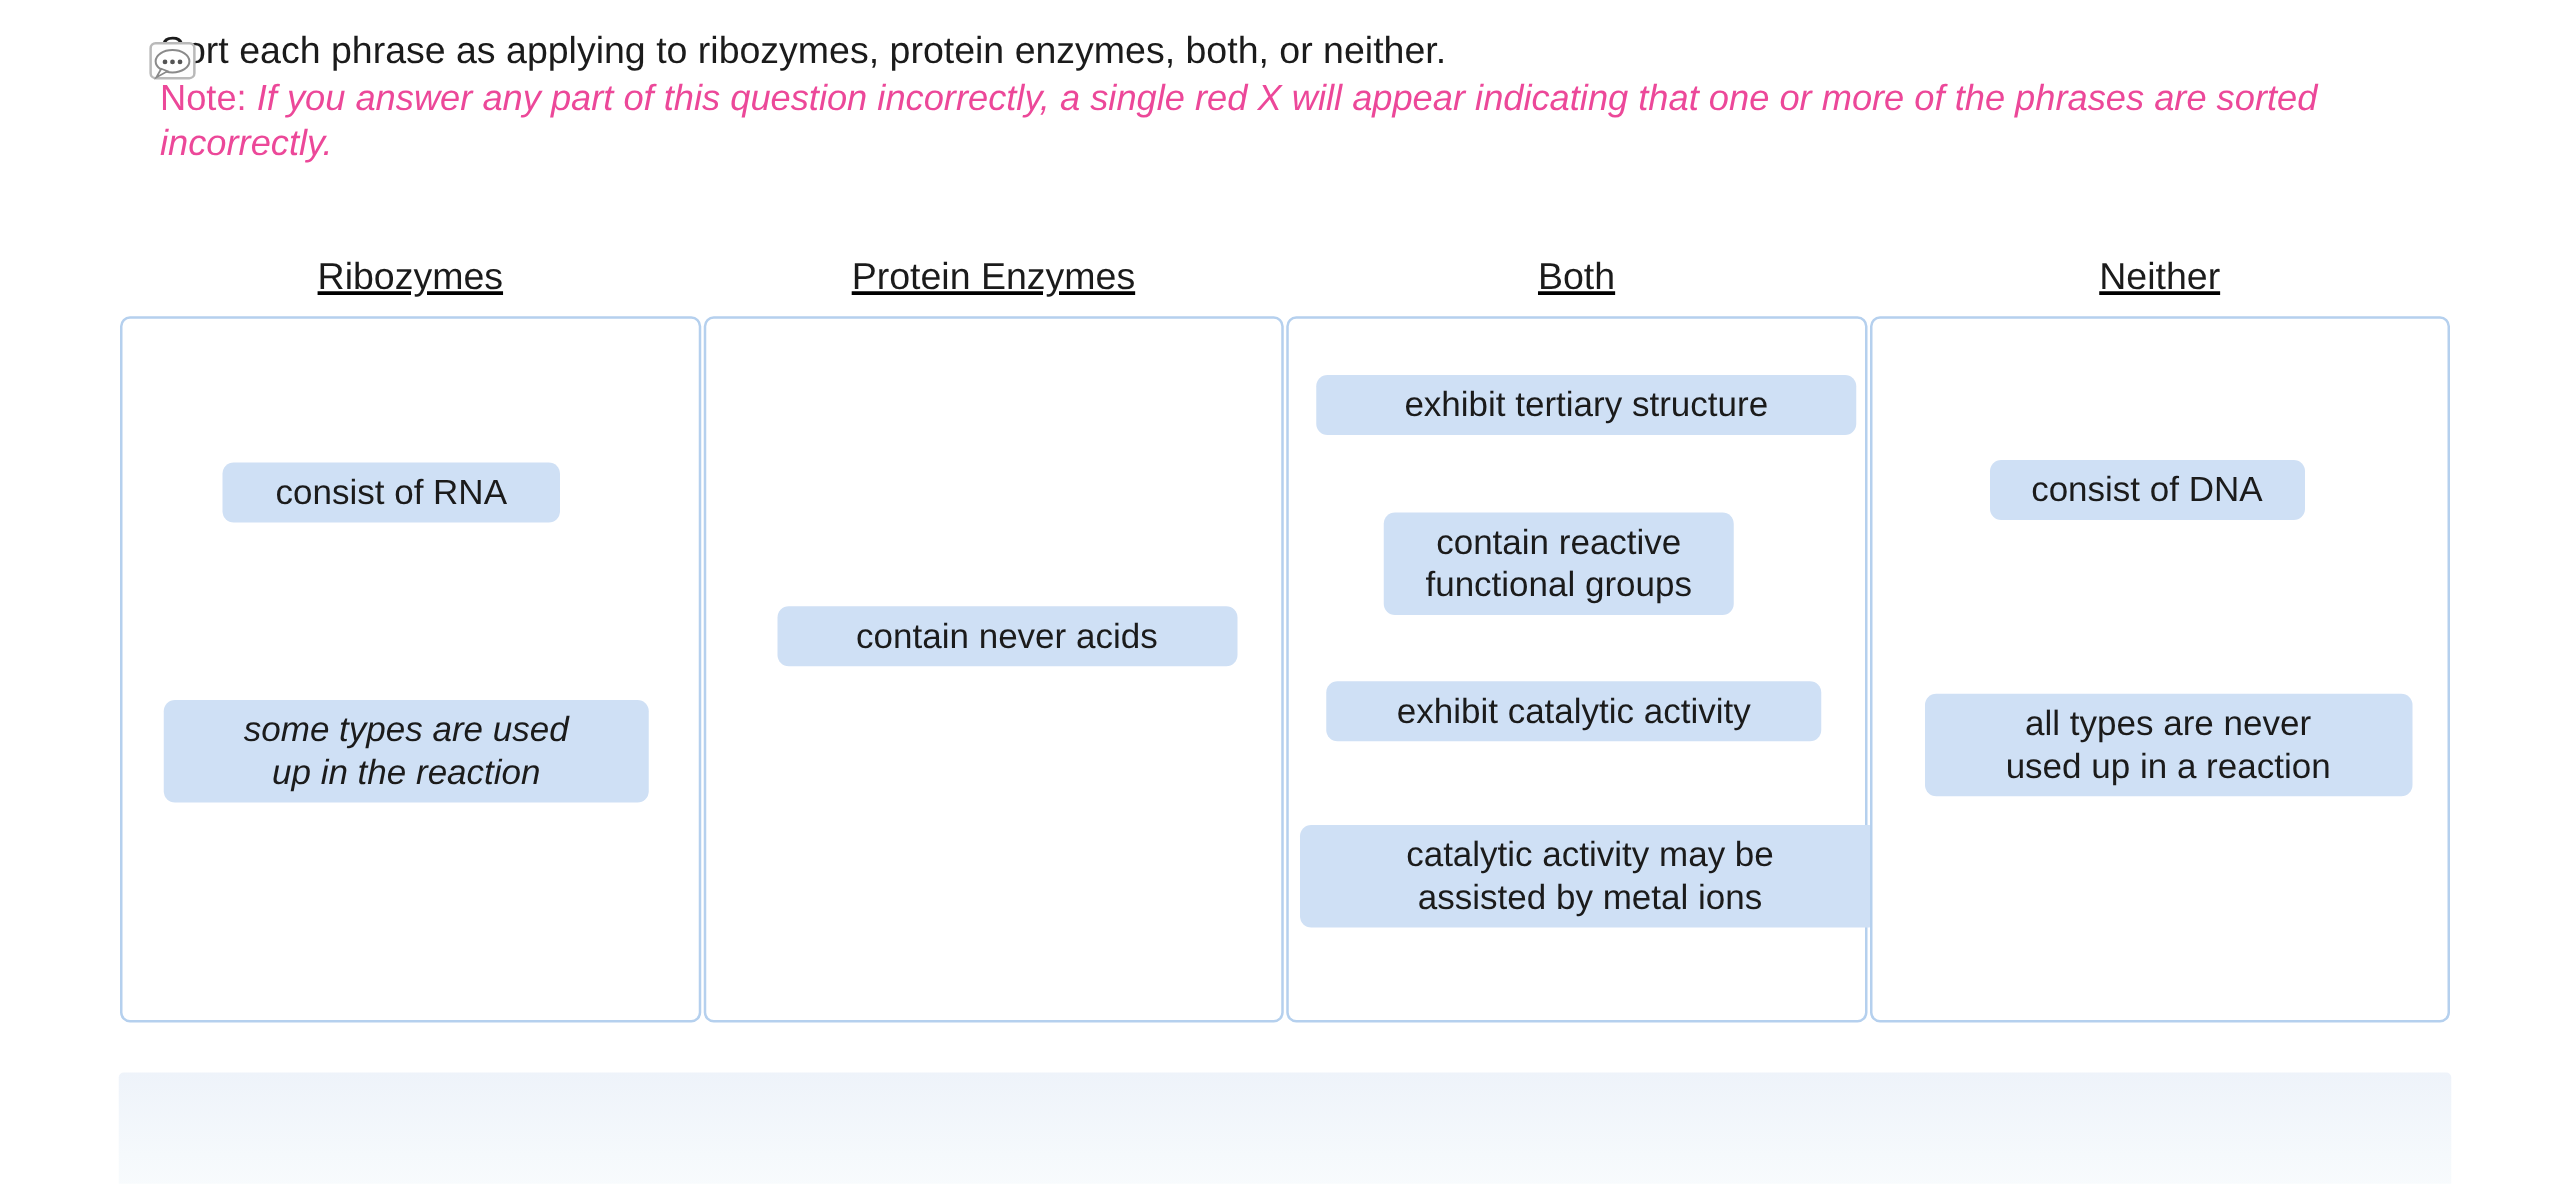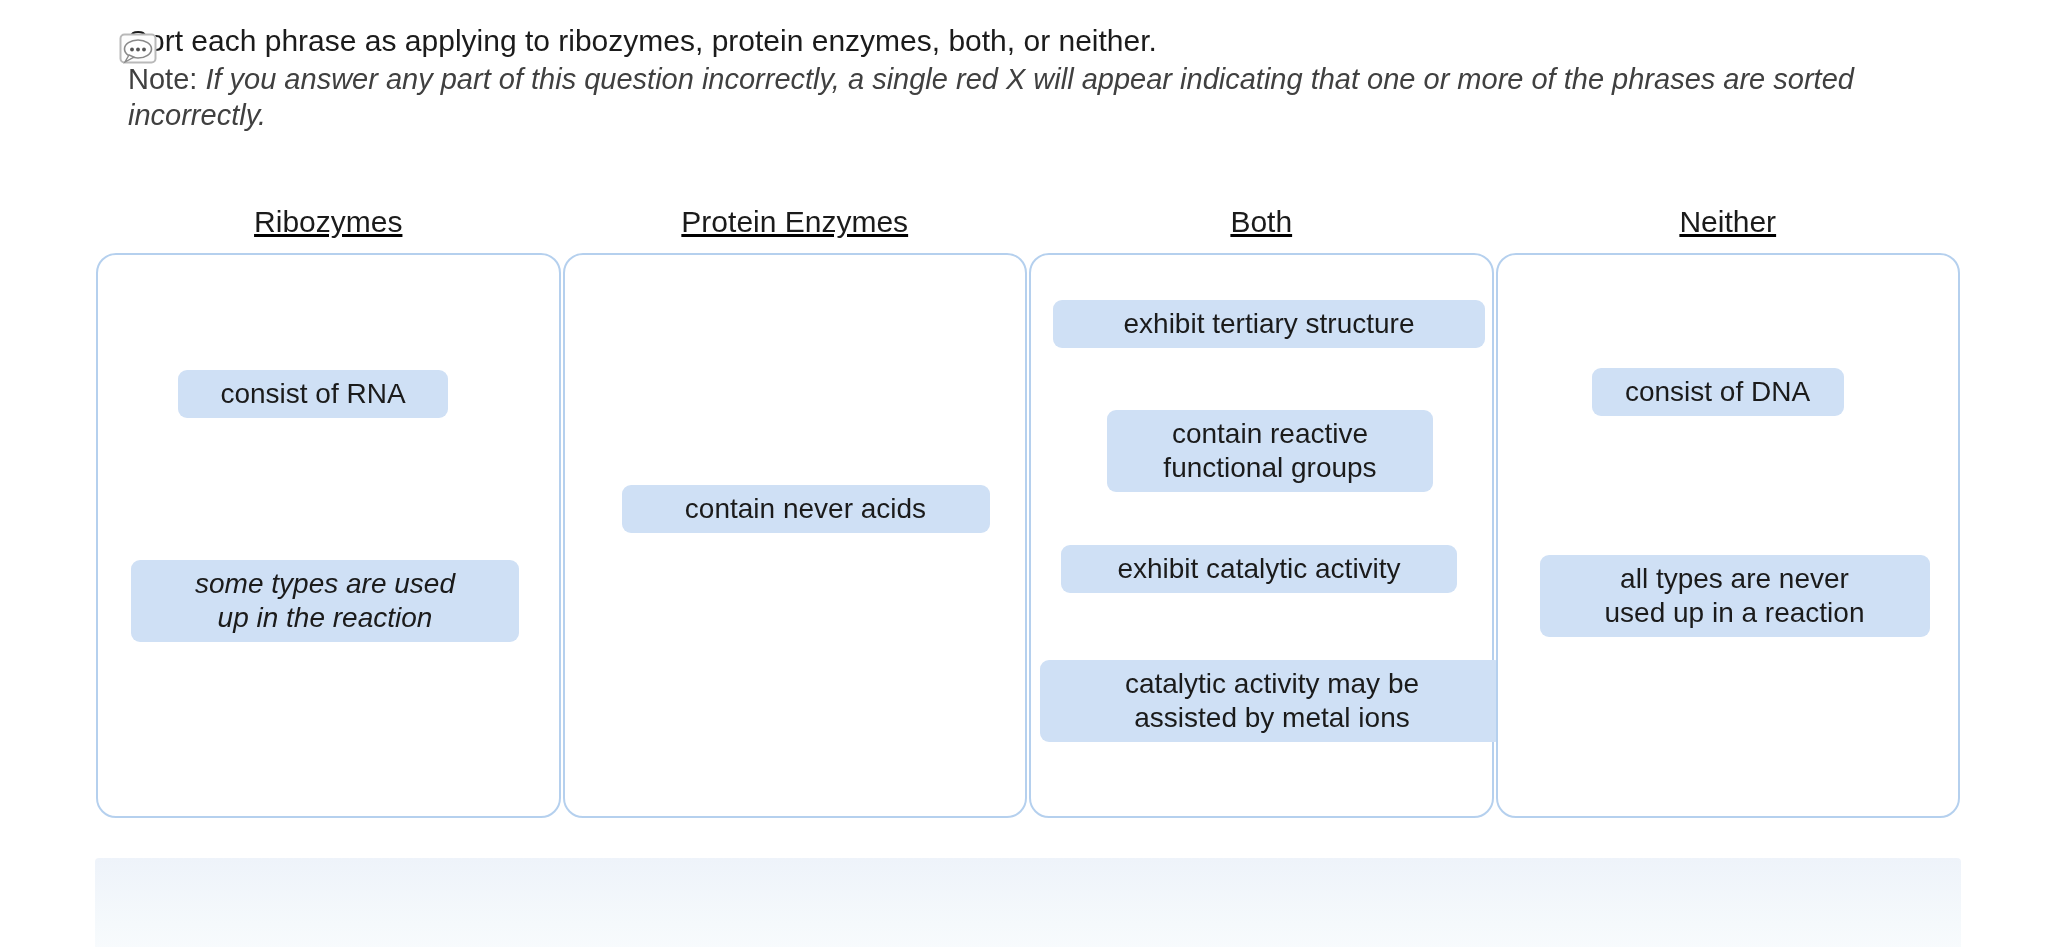--- a/index.html
+++ b/index.html
@@ -27,21 +27,21 @@
   .prompt-line {
     font-size: 30px;
     line-height: 37px;
     color: #1b1b1b;
     white-space: nowrap;
   }
   .note-block {
     font-size: 29px;
     line-height: 36px;
     font-style: italic;
-    color: #404040;
+    color: #ec4899;
     margin-top: 2px;
     max-width: 1800px;
   }
   .note-label {
     font-style: normal;
   }
 
   
   .comment-icon {
     position: absolute;
@@ -73,21 +73,21 @@
   }
   .col-boxes {
     display: flex;
     width: 100%;
     align-items: stretch;
   }
   .drop-box {
     flex: 1 1 0;
     min-height: 565px;
     border: 2px solid #b5d0ee;
-    border-radius: 20px;
+    border-radius: 8px;
     background: #ffffff;
     margin: 0 1px;
     position: relative;
     box-sizing: border-box;
     display: flex;
     flex-direction: column;
     align-items: center;
   }
 
   .chip {
@@ -152,21 +152,21 @@
       <div class="chip" style="left:33px; top:305px; width:388px;font-style:italic;">some types are used
 up in the reaction</div>
     </div>
 
     <div class="drop-box">
       <div class="chip" style="left:57px; top:230px; width:368px;">contain never acids</div>
     </div>
 
     <div class="drop-box">
       <div class="chip" style="left:22px; top:45px; width:432px;">exhibit tertiary structure</div>
-      <div class="chip" style="left:76px; top:155px; width:326px;">contain reactive
+      <div class="chip" style="left:76px; top:155px; width:280px;">contain reactive
 functional groups</div>
       <div class="chip" style="left:30px; top:290px; width:396px;">exhibit catalytic activity</div>
       <div class="chip" style="left:9px; top:405px; width:464px;">catalytic activity may be
 assisted by metal ions</div>
     </div>
 
     <div class="drop-box">
       <div class="chip" style="left:94px; top:113px; width:252px;">consist of DNA</div>
       <div class="chip" style="left:42px; top:300px; width:390px;">all types are never
 used up in a reaction</div>

